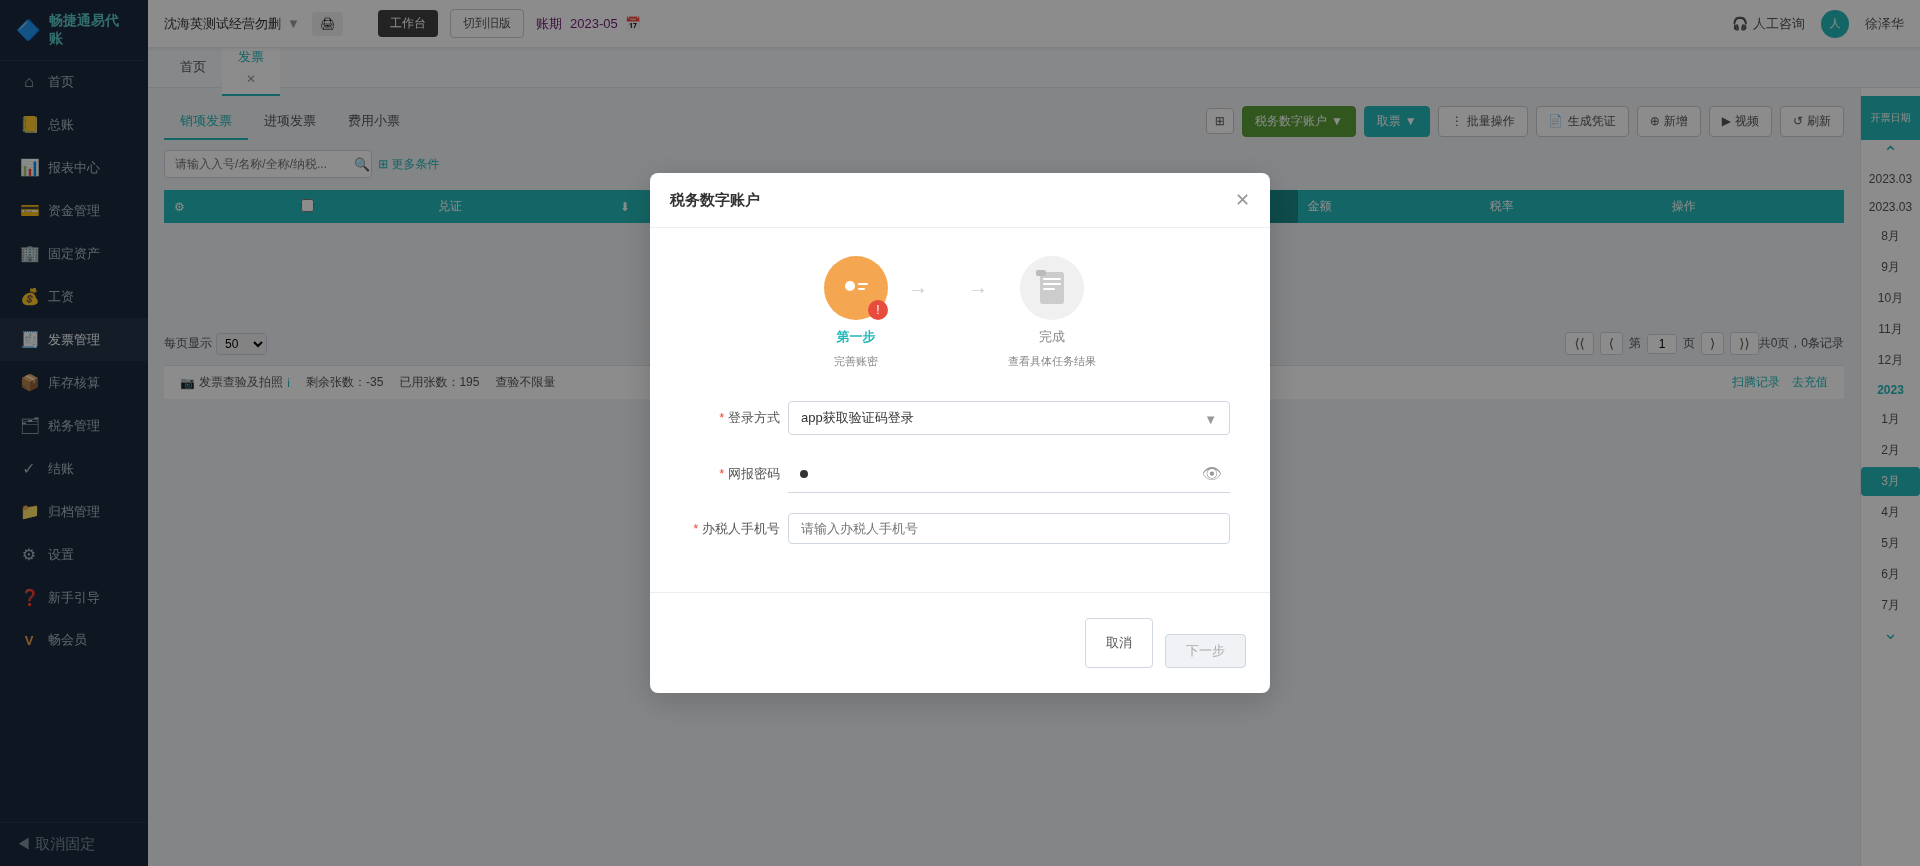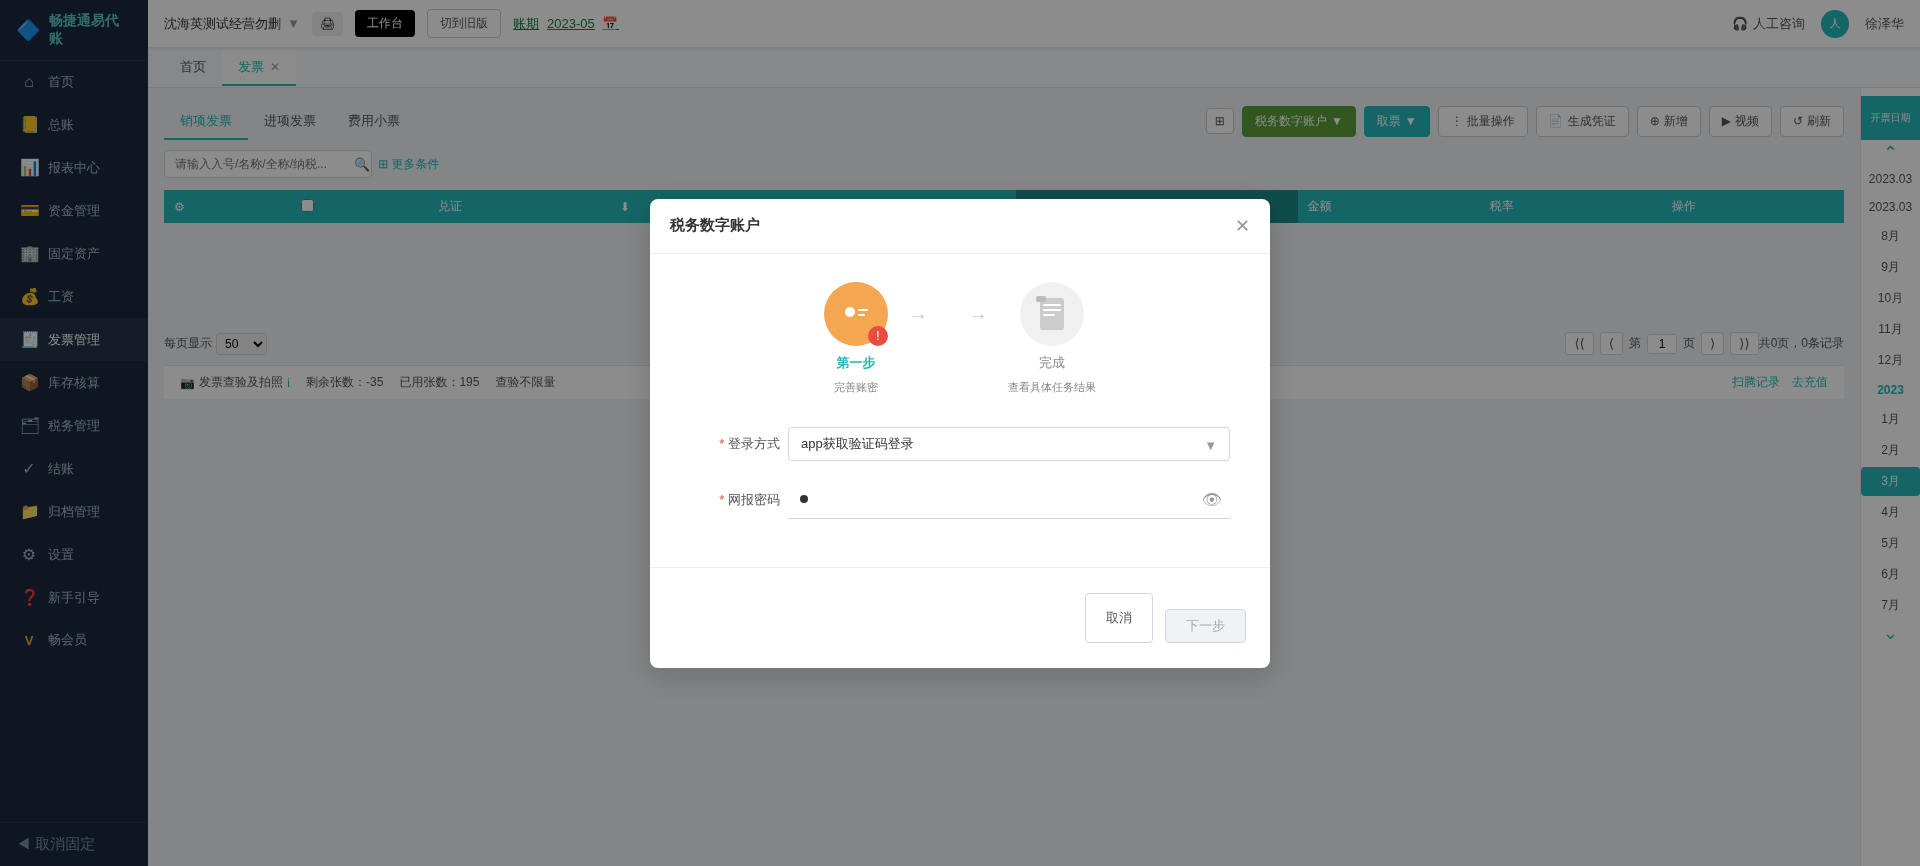--- a/index.html
+++ b/index.html
@@ -18,30 +18,30 @@
     .sidebar-bottom { margin-top: auto; padding: 12px 16px; border-top: 1px solid #253447; font-size: 15px; color: #7a8fa0; cursor: pointer; }
 
     
     .main-content { flex: 1; display: flex; flex-direction: column; overflow: hidden; }
 
     
     .topbar { height: 48px; background: #fff; display: flex; align-items: center; padding: 0 16px; gap: 12px; border-bottom: 1px solid #e8ecf0; box-shadow: 0 1px 3px rgba(0,0,0,0.08); z-index: 10; }
     .topbar-company { display: flex; align-items: center; gap: 6px; font-size: 13px; color: #333; cursor: pointer; }
     .topbar-company-arrow { color: #999; }
     .topbar-btn { padding: 5px 12px; border-radius: 4px; border: none; cursor: pointer; font-size: 12px; }
-    .topbar-workspace { background: #000000; color: #fff; }
+    .topbar-workspace { background: #404040; color: #fff; margin-left: 23px; }
     .topbar-old { background: #fff; border: 1px solid #ccc; color: #555; }
-    .topbar-period { font-size: 13px; color: #15803d; display: flex; align-items: center; gap: 4px; text-decoration: underline; }
+    .topbar-period { font-size: 13px; color: #701a75; display: flex; align-items: center; gap: 4px; }
     .topbar-right { margin-left: auto; display: flex; align-items: center; gap: 16px; font-size: 13px; color: #555; }
     .topbar-avatar { width: 28px; height: 28px; background: #26b8b8; border-radius: 50%; display: flex; align-items: center; justify-content: center; color: #fff; font-size: 11px; }
 
     
     .tabbar { background: #f5f7fa; border-bottom: 1px solid #e0e4e8; display: flex; align-items: center; padding: 0 16px; height: 40px; }
     .tab { padding: 8px 16px; cursor: pointer; font-size: 13px; color: #555; display: flex; align-items: center; gap: 6px; border-bottom: 2px solid transparent; }
-    .tab.active { color: #26b8b8; border-bottom: 2px solid #26b8b8; background: #fff; }
+    .tab.active { color: #26b8b8; border-bottom: 2px solid #26b8b8; background: #fff; flex-direction: column; }
     .tab-close { font-size: 12px; color: #999; cursor: pointer; }
 
     
     .page-content { flex: 1; padding: 16px; overflow-y: auto; position: relative; }
 
     
     .sub-tabs { display: flex; gap: 0; border-bottom: 2px solid #e0e4e8; margin-bottom: 12px; }
     .sub-tab { padding: 8px 16px; cursor: pointer; font-size: 13px; color: #555; border-bottom: 2px solid transparent; margin-bottom: -2px; }
     .sub-tab.active { color: #26b8b8; border-bottom: 2px solid #26b8b8; font-weight: 500; }
 
@@ -426,20 +426,24 @@
 
         <div class="form-row">
           <span class="form-label required">网报密码</span>
           <div class="form-input-wrapper">
             <div class="pwd-dot"></div>
             <input type="password" class="form-input" style="flex: 1 1 0%; border: none; outline: none; font-size: 13px;">
             <span class="form-input-eye">👁</span>
           </div>
         </div>
 
+        <div class="form-row">
+          <span class="form-label required">办税人手机号</span>
+          <input type="text" class="form-input-placeholder" placeholder="请输入办税人手机号" style="">
+        </div>
       </div>
     </div>
 
     <div class="modal-footer">
       <button class="btn-cancel">取消</button>
       <button class="btn-next">下一步</button>
     </div>
   </div>
 </div>
 

